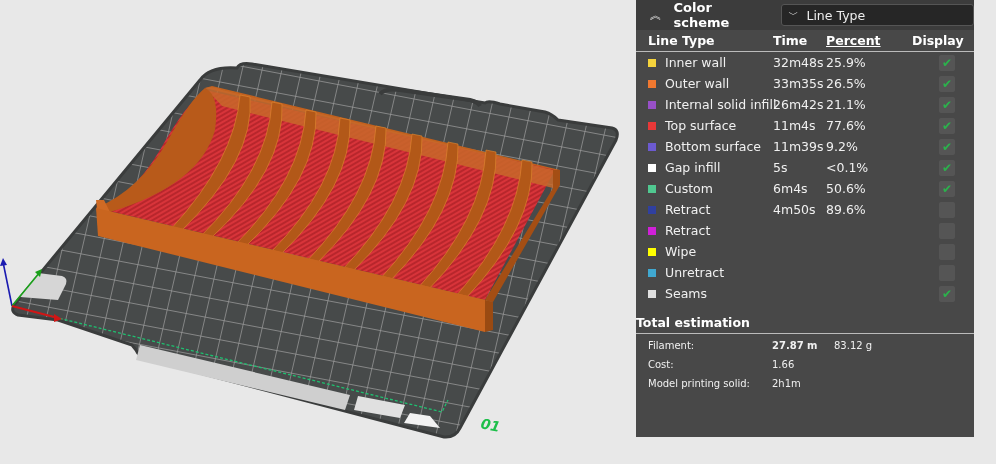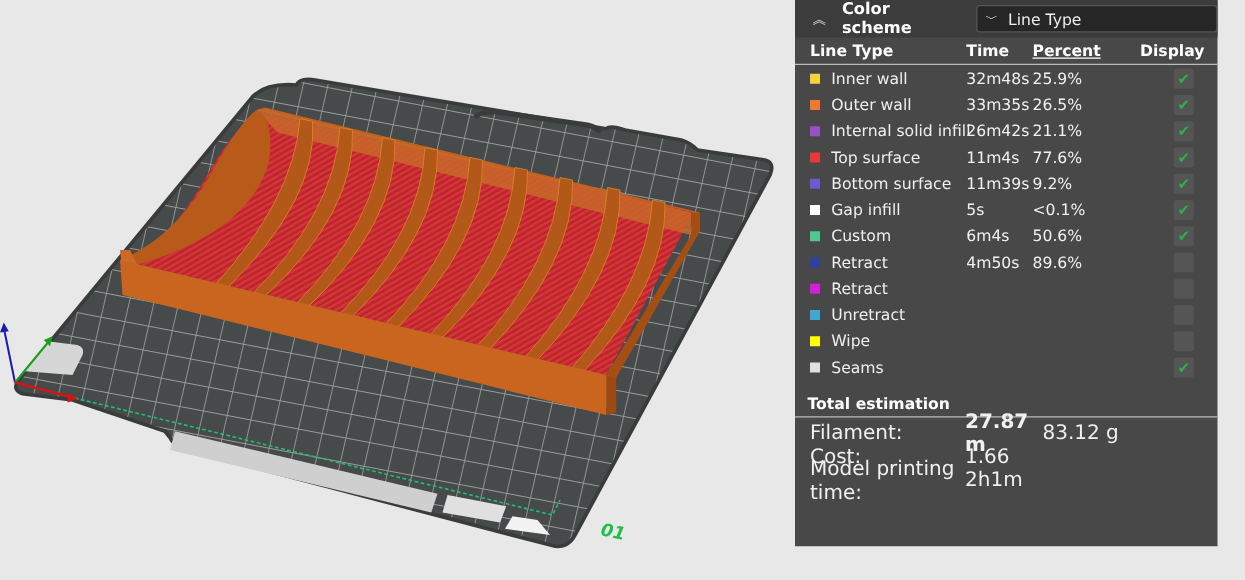--- a/index.html
+++ b/index.html
@@ -31,22 +31,22 @@
   .col-pct  { width: 86px; text-decoration: underline; }
   .col-disp { width: 60px; }
   .row { height: 21px; display: flex; align-items: center; padding-left: 12px; }
   .row .sw { width: 8px; height: 8px; margin-right: 9px; flex-shrink:0; }
   .row .name { width: 108px; white-space: nowrap; }
   .row .time { width: 53px; }
   .row .pct  { width: 86px; }
   .row .chk-wrap { width: 60px; display:flex; justify-content:center; padding-left: 10px; }
   .chk { width: 16px; height: 16px; background: #555; border-radius: 2px; color: #2bb24c; font-size: 12px; line-height: 16px; text-align:center; font-weight:bold; }
 
-  .total-title { margin-top: 8px; height: 22px; line-height: 22px; padding-left: 10px; font-weight: bold; border-bottom: 1px solid #bbb; color:#fff; }
-  .tot-row { height: 19px; display:flex; align-items:center; padding-left: 12px; font-size: 16px; }
+  .total-title { margin-top: 8px; height: 22px; line-height: 22px; padding-left: 0; font-weight: bold; border-bottom: 1px solid #bbb; color:#fff; }
+  .tot-row { height: 19px; display:flex; align-items:center; padding-left: 12px; font-size: 10px; }
   .tot-row .k { width: 124px; }
   .tot-row .v1 { width: 62px; font-weight: bold; }
   .tot-first { margin-top: 2px; }
 </style>
 </head>
 <body>
 
 <div id="viewport">
   <svg width="636" height="464" viewBox="0 0 636 464">
     <defs>
@@ -207,31 +207,31 @@
       <div class="row">
         <span class="sw" style="background: rgb(208, 32, 216);"></span>
         <span class="name">Retract</span>
         <span class="time"></span>
         <span class="pct"></span>
         <span class="chk-wrap">
           <span class="chk"></span>
         </span>
       </div>
       <div class="row">
+        <span class="sw" style="background: rgb(255, 255, 0);"></span>
+        <span class="name">Wipe</span>
+        <span class="time"></span>
+        <span class="pct"></span>
+        <span class="chk-wrap">
+          <span class="chk"></span>
+        </span>
+      </div>
+      <div class="row">
         <span class="sw" style="background: rgb(64, 168, 208);"></span>
         <span class="name">Unretract</span>
-        <span class="time"></span>
-        <span class="pct"></span>
-        <span class="chk-wrap">
-          <span class="chk"></span>
-        </span>
-      </div>
-      <div class="row">
-        <span class="sw" style="background: rgb(255, 255, 0);"></span>
-        <span class="name">Wipe</span>
         <span class="time"></span>
         <span class="pct"></span>
         <span class="chk-wrap">
           <span class="chk"></span>
         </span>
       </div>
       <div class="row">
         <span class="sw" style="background: rgb(224, 224, 224);"></span>
         <span class="name">Seams</span>
         <span class="time"></span>
@@ -246,16 +246,16 @@
   <div class="tot-row tot-first">
     <span class="k">Filament:</span>
     <span class="v1">27.87 m</span>
     <span>83.12 g</span>
   </div>
   <div class="tot-row">
     <span class="k">Cost:</span>
     <span>1.66</span>
   </div>
   <div class="tot-row">
-    <span class="k">Model printing time:</span>
+    <span class="k">Model printing solid:</span>
     <span>2h1m</span>
   </div>
 </div>
 
 </body></html>

